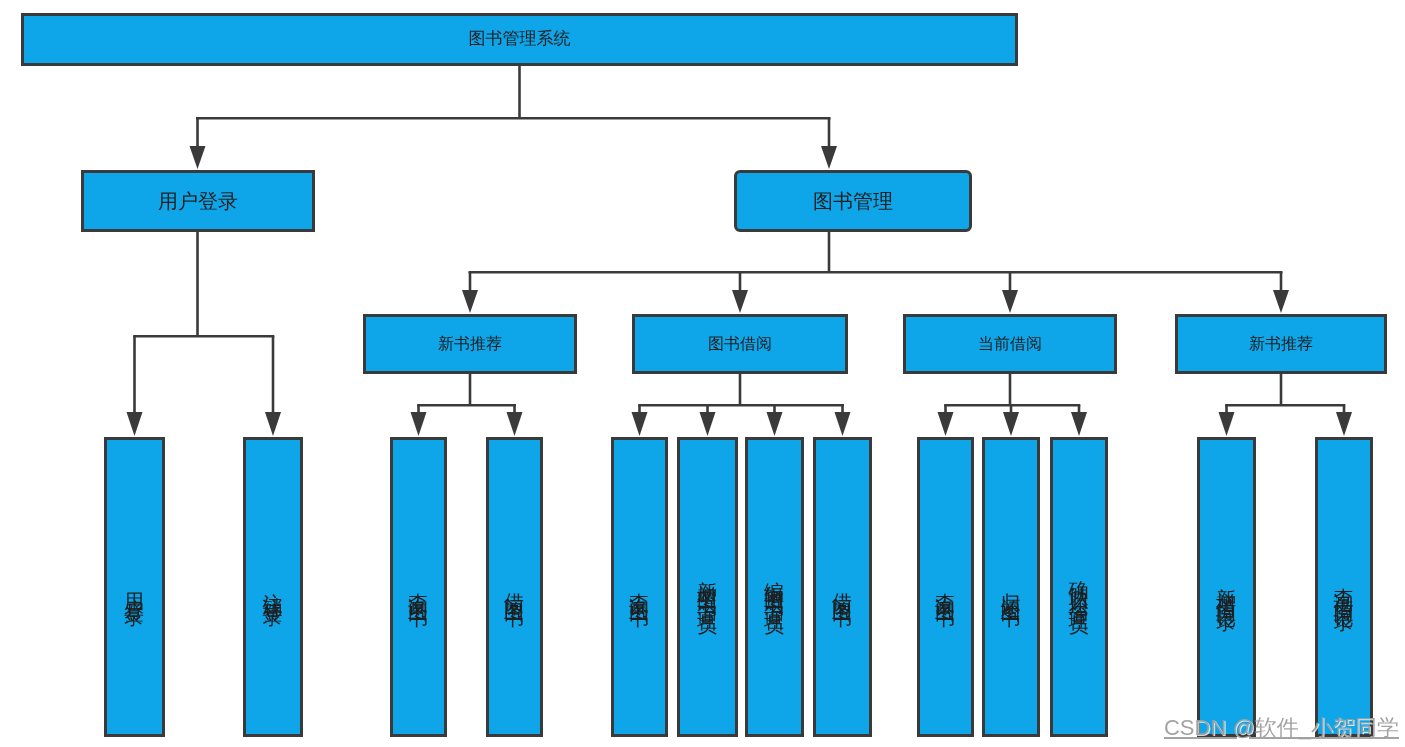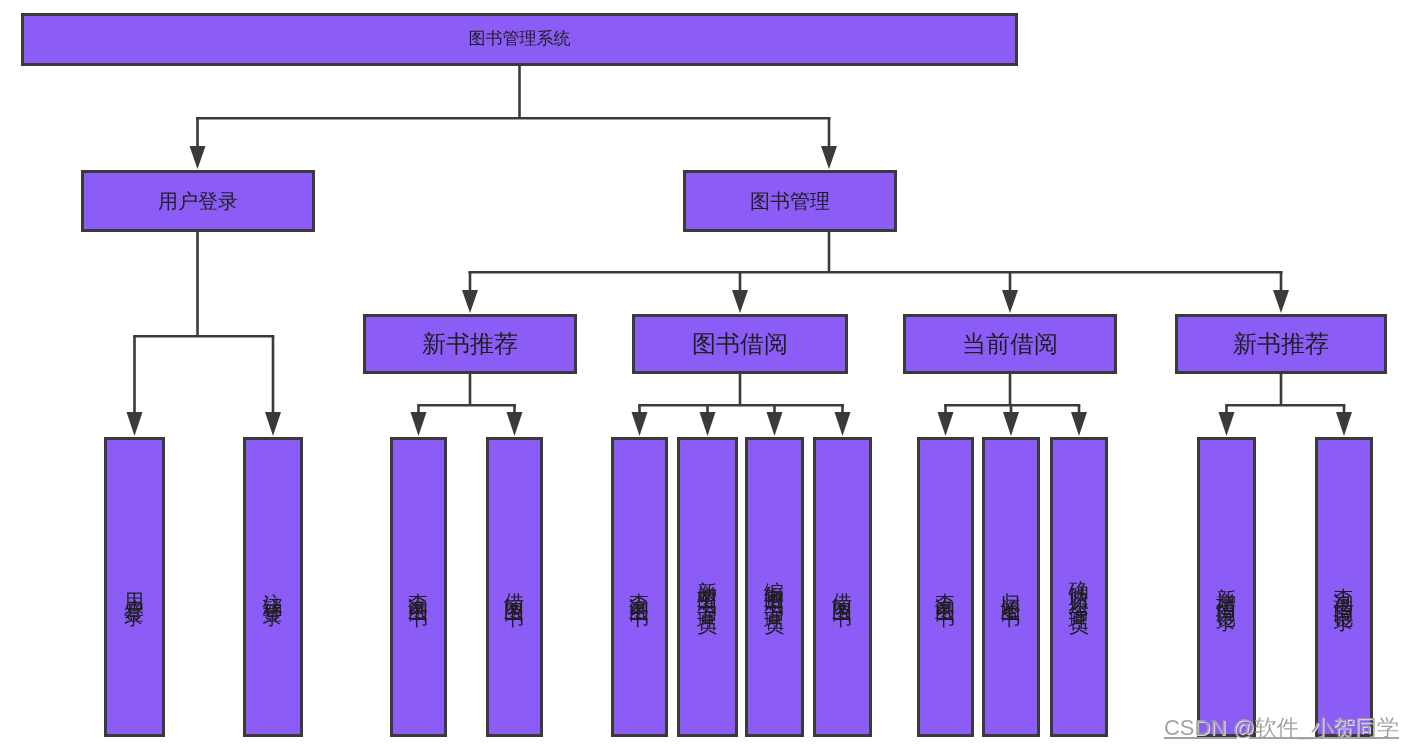--- a/index.html
+++ b/index.html
@@ -18,31 +18,31 @@
   .connectors {
     position: absolute;
     left: 0;
     top: 0;
     pointer-events: none;
   }
   .node {
     position: absolute;
     box-sizing: border-box;
     border: 3px solid #3a3a3a;
-    background: #8b5cf6;
+    background: #0ea5e9;
     color: #1e1e1e;
     display: flex;
     align-items: center;
     justify-content: center;
     text-align: center;
     line-height: 1.1;
   }
   .node.root   { font-size: 17px; }
   .node.branch { font-size: 20px; }
-  .node.module { font-size: 24px; }
+  .node.module { font-size: 16px; }
   .node.leaf {
     writing-mode: vertical-rl;
     text-orientation: upright;
     font-size: 20px;
     letter-spacing: 5px;
     line-height: 1.3;
   }
   .watermark {
     position: absolute;
     right: 6px;
@@ -120,21 +120,21 @@
     <line x1="1225.2" y1="405.2" x2="1345.3" y2="405.2"></line>
     <line x1="1226.5" y1="405" x2="1226.5" y2="418"></line>
       <polygon stroke="none" points="1218.5,412 1234.5,412 1226.5,436"></polygon>
     <line x1="1344" y1="405" x2="1344" y2="418"></line>
       <polygon stroke="none" points="1336,412 1352,412 1344,436"></polygon>
   </svg>
 
   <div class="node root" style="left:21px; top:13px; width:997px; height:53px;">图书管理系统</div>
 
   <div class="node branch" style="left:81px; top:170px; width:234px; height:62px;">用户登录</div>
-  <div class="node branch" style="left:683px; top:170px; width:214px; height:62px;">图书管理</div>
+  <div class="node branch" style="left:734px; top:170px; width:238px; height:62px;border-radius:6px;">图书管理</div>
 
   <div class="node module" style="left:363px; top:314px; width:214px; height:60px;">新书推荐</div>
   <div class="node module" style="left:632px; top:314px; width:216px; height:60px;">图书借阅</div>
   <div class="node module" style="left:903px; top:314px; width:214px; height:60px;">当前借阅</div>
   <div class="node module" style="left:1175px; top:314px; width:212px; height:60px;">新书推荐</div>
 
   <div class="node leaf" style="left:104px; top:437px; width:61px; height:300px;">用户登录</div>
   <div class="node leaf" style="left:243px; top:437px; width:60px; height:300px;">注销登录</div>
 
   <div class="node leaf" style="left:390px; top:437px; width:57px; height:300px;">查询图书</div>

